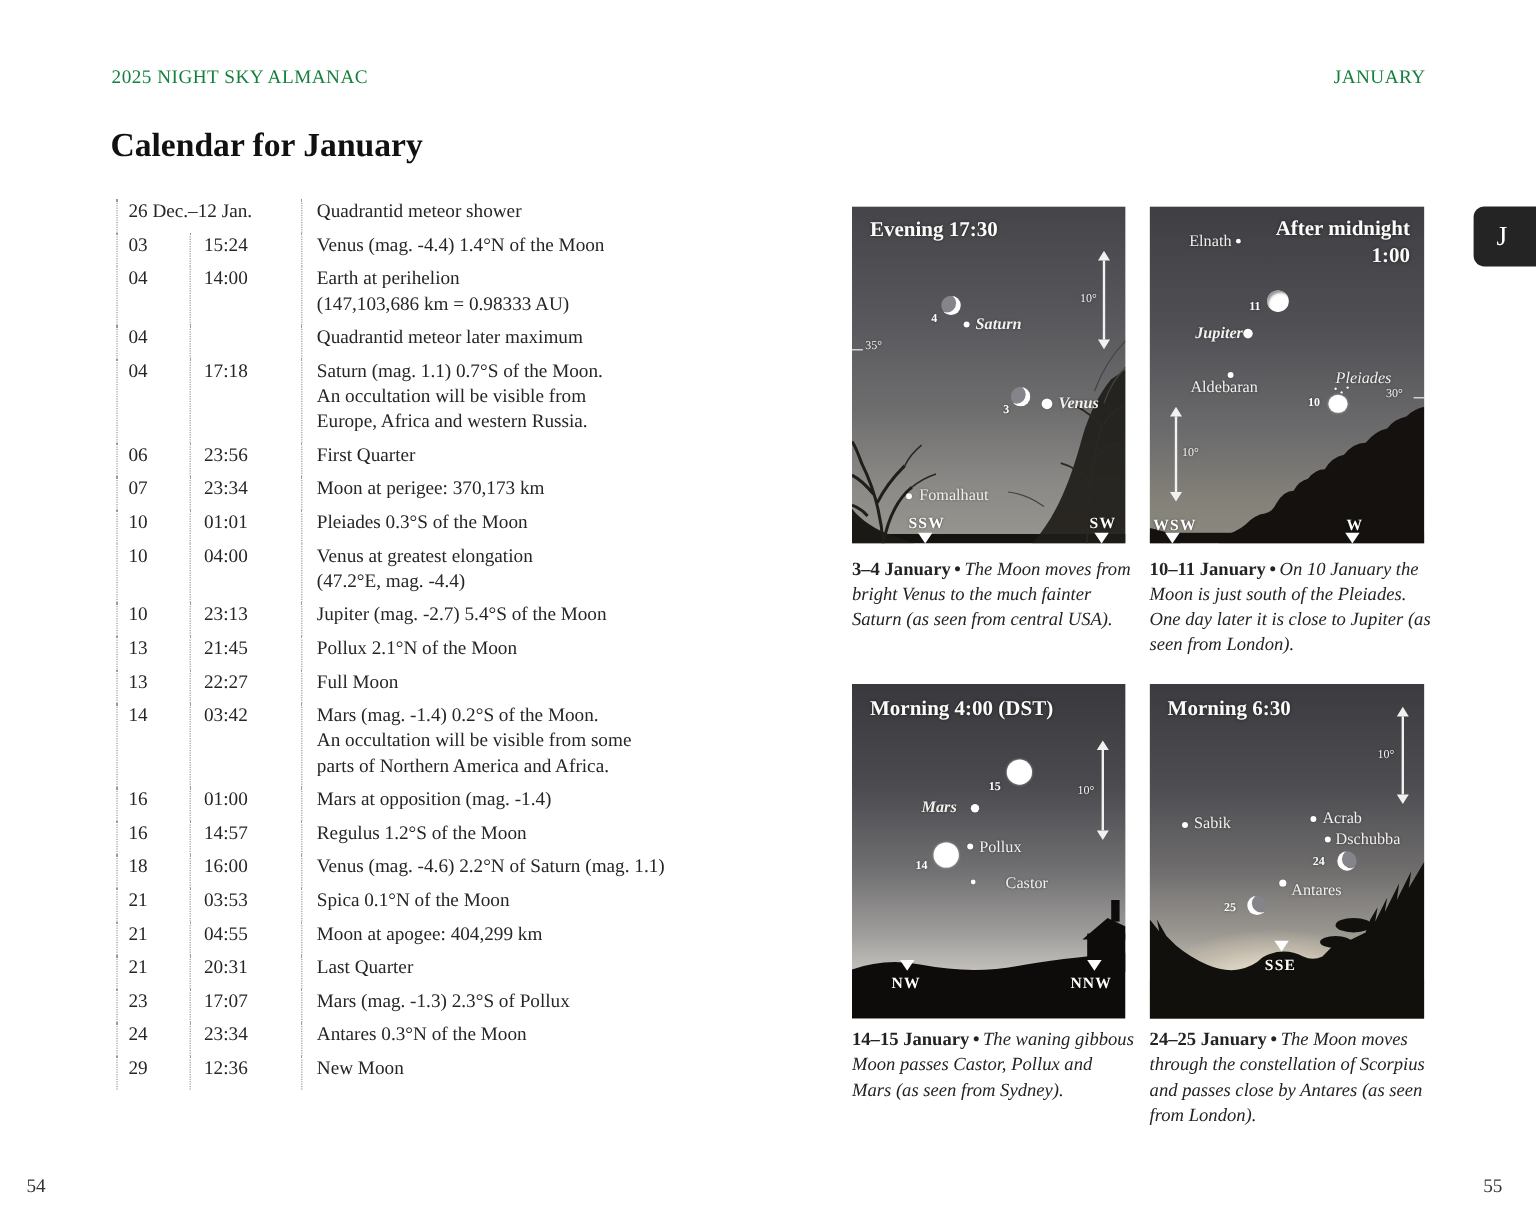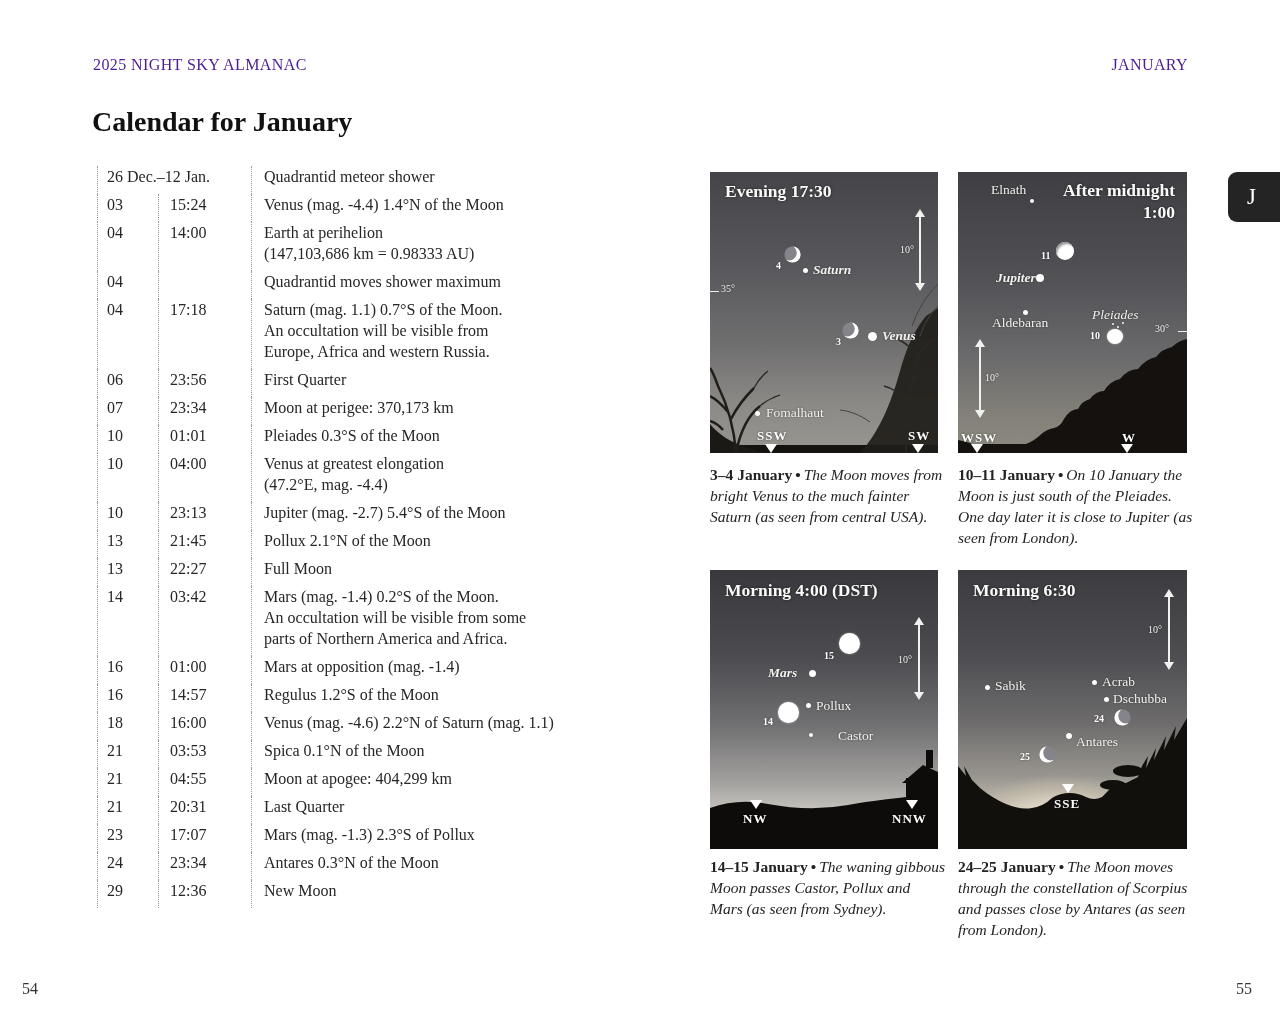--- a/index.html
+++ b/index.html
@@ -2,21 +2,21 @@
 <html><head>
 <meta charset="utf-8">
 <style>
   html,body{margin:0;padding:0;}
   body{
     width:1280px;height:1027px;position:relative;overflow:hidden;
     background:#ffffff;color:#222;
     font-family:"Liberation Serif","DejaVu Serif",serif;
   }
   
-  .runhead{position:absolute;font-size:16px;letter-spacing:.4px;color:#4c1d95;}
+  .runhead{position:absolute;font-size:16px;letter-spacing:.4px;color:#15803d;}
   .page-title{position:absolute;left:92px;top:106px;font-size:28px;font-weight:bold;color:#111;margin:0;}
   .pagenum{position:absolute;font-size:16px;color:#333;}
   
   .month-tab{position:absolute;left:1228px;top:172px;width:62px;height:50px;background:#242424;border-radius:9px;color:#fff;}
   .month-tab span{display:block;line-height:50px;padding-left:19px;font-size:23px;}
   
   .calendar{position:absolute;left:97px;top:166px;width:580px;font-size:16px;color:#262626;}
   .cal-row{display:grid;grid-template-columns:61px 93px 1fr;}
   .cal-row>div{line-height:21px;padding-bottom:7px;}
   .cal-date{border-left:1px dotted #9a9a9a;padding-left:9px;}
@@ -30,21 +30,21 @@
   .sky2{background:linear-gradient(180deg,#3e3e43 0%,#4f4f54 35%,#6a696b 65%,#828078 86%,#8d8a80 100%);}
   .sky3{background:linear-gradient(180deg,#39393d 0%,#4a4a4f 30%,#6f6e70 55%,#a09e9c 75%,#cbc8c2 88%,#ddd9d1 100%);}
   .sky4{background:linear-gradient(180deg,#3b3b40 0%,#4c4c51 30%,#6e6c6c 55%,#999690 74%,#cac3b5 88%,#e3d9c3 96%);}
   .glow{position:absolute;left:0;right:0;bottom:28px;height:95px;
     background:radial-gradient(ellipse 125px 58px at 45% 100%,rgba(250,243,224,.95) 0%,rgba(214,203,182,.45) 55%,rgba(150,145,135,0) 80%);}
   .sil{position:absolute;inset:0;}
   .ptitle{position:absolute;color:#fbfbf9;font-size:17.5px;font-weight:bold;text-shadow:0 0 3px rgba(0,0,0,.55);white-space:nowrap;}
   .ptitle.right{text-align:right;}
   .plabel{position:absolute;color:#f2f1ee;font-size:13.5px;text-shadow:0 0 2px rgba(0,0,0,.5);white-space:nowrap;}
   .planet{font-weight:bold;font-style:italic;}
-  .italic{font-style:italic;}
+  .italic{font-style:italic;margin-left:21px;}
   .mnum{position:absolute;color:#fff;font-size:10px;font-weight:bold;text-shadow:0 0 2px rgba(0,0,0,.5);}
   .compass{position:absolute;color:#fff;font-size:13px;font-weight:bold;letter-spacing:1px;text-shadow:0 0 2px rgba(0,0,0,.6);white-space:nowrap;}
   .ctri{position:absolute;width:0;height:0;border-left:6px solid transparent;border-right:6px solid transparent;border-top:9px solid #fff;}
   .dot{position:absolute;background:#fff;border-radius:50%;box-shadow:0 0 1px rgba(0,0,0,.4);}
   .deg{position:absolute;color:#f2f2f0;font-size:10px;text-shadow:0 0 2px rgba(0,0,0,.5);}
   .deg.ra{width:18px;text-align:right;}
   .tick{position:absolute;height:1px;width:12px;background:#eee;}
   .varrow{position:absolute;width:2px;background:#f1f1ef;}
   .varrow:before,.varrow:after{content:"";position:absolute;left:-4px;border-left:5px solid transparent;border-right:5px solid transparent;}
   .varrow:before{top:-8px;border-bottom:8px solid #f1f1ef;}
@@ -102,21 +102,21 @@
       <div class="cal-time">14:00</div>
       <div class="cal-desc">
         <div>Earth at perihelion</div>
         <div>(147,103,686 km = 0.98333 AU)</div>
       </div>
     </div>
     <div class="cal-row">
       <div class="cal-date">04</div>
       <div class="cal-time"></div>
       <div class="cal-desc">
-        <div>Quadrantid moves shower maximum</div>
+        <div>Quadrantid meteor later maximum</div>
       </div>
     </div>
     <div class="cal-row">
       <div class="cal-date">04</div>
       <div class="cal-time">17:18</div>
       <div class="cal-desc">
         <div>Saturn (mag. 1.1) 0.7°S of the Moon.</div>
         <div>An occultation will be visible from</div>
         <div>Europe, Africa and western Russia.</div>
       </div>
@@ -291,21 +291,21 @@
 
 <div class="panel" style="left:958px;top:172px;width:229px;height:281px;">
   <div class="sky sky2"></div>
   <svg class="sil" viewBox="0 0 229 281">
     <rect x="0" y="272" width="229" height="9" fill="#14110e"></rect>
     <path d="M0 281 L0 268 Q12 270 20 275 L26 281 Z" fill="#14110e"></path>
     <path d="M229 281 L58 281 L58 275 Q72 272 80 265 Q88 257 96 256 Q102 255 106 247 Q112 237 120 237 Q124 229 132 227 Q138 219 146 219 Q152 209 162 207 Q170 197 180 197 Q188 187 198 185 Q204 177 214 175 Q220 169 229 167 Z" fill="#14110e"></path>
   </svg>
   <div class="ptitle right" style="right:12px;top:8px;">After midnight</div>
   <div class="ptitle right" style="right:12px;top:30px;">1:00</div>
-  <div class="plabel" style="left:33px;top:10px;">Elnath</div>
+  <div class="plabel" style="left:33px;top:21px;">Elnath</div>
   <div class="dot" style="left:72px;top:27px;width:4px;height:4px;"></div>
   <div class="gibmoon" style="left:98px;top:70px;width:18px;height:18px;"></div>
   <div class="mnum" style="left:83px;top:78px;">11</div>
   <div class="plabel planet" style="left:38px;top:98px;">Jupiter</div>
   <div class="dot" style="left:78px;top:102px;width:8px;height:8px;"></div>
   <div class="dot" style="left:65px;top:138px;width:5px;height:5px;"></div>
   <div class="plabel" style="left:34px;top:143px;">Aldebaran</div>
   <div class="plabel italic" style="left:134px;top:135px;">Pleiades</div>
   <div class="dot" style="left:154px;top:151px;width:2px;height:2px;"></div>
   <div class="dot" style="left:159px;top:154px;width:2px;height:2px;"></div>

